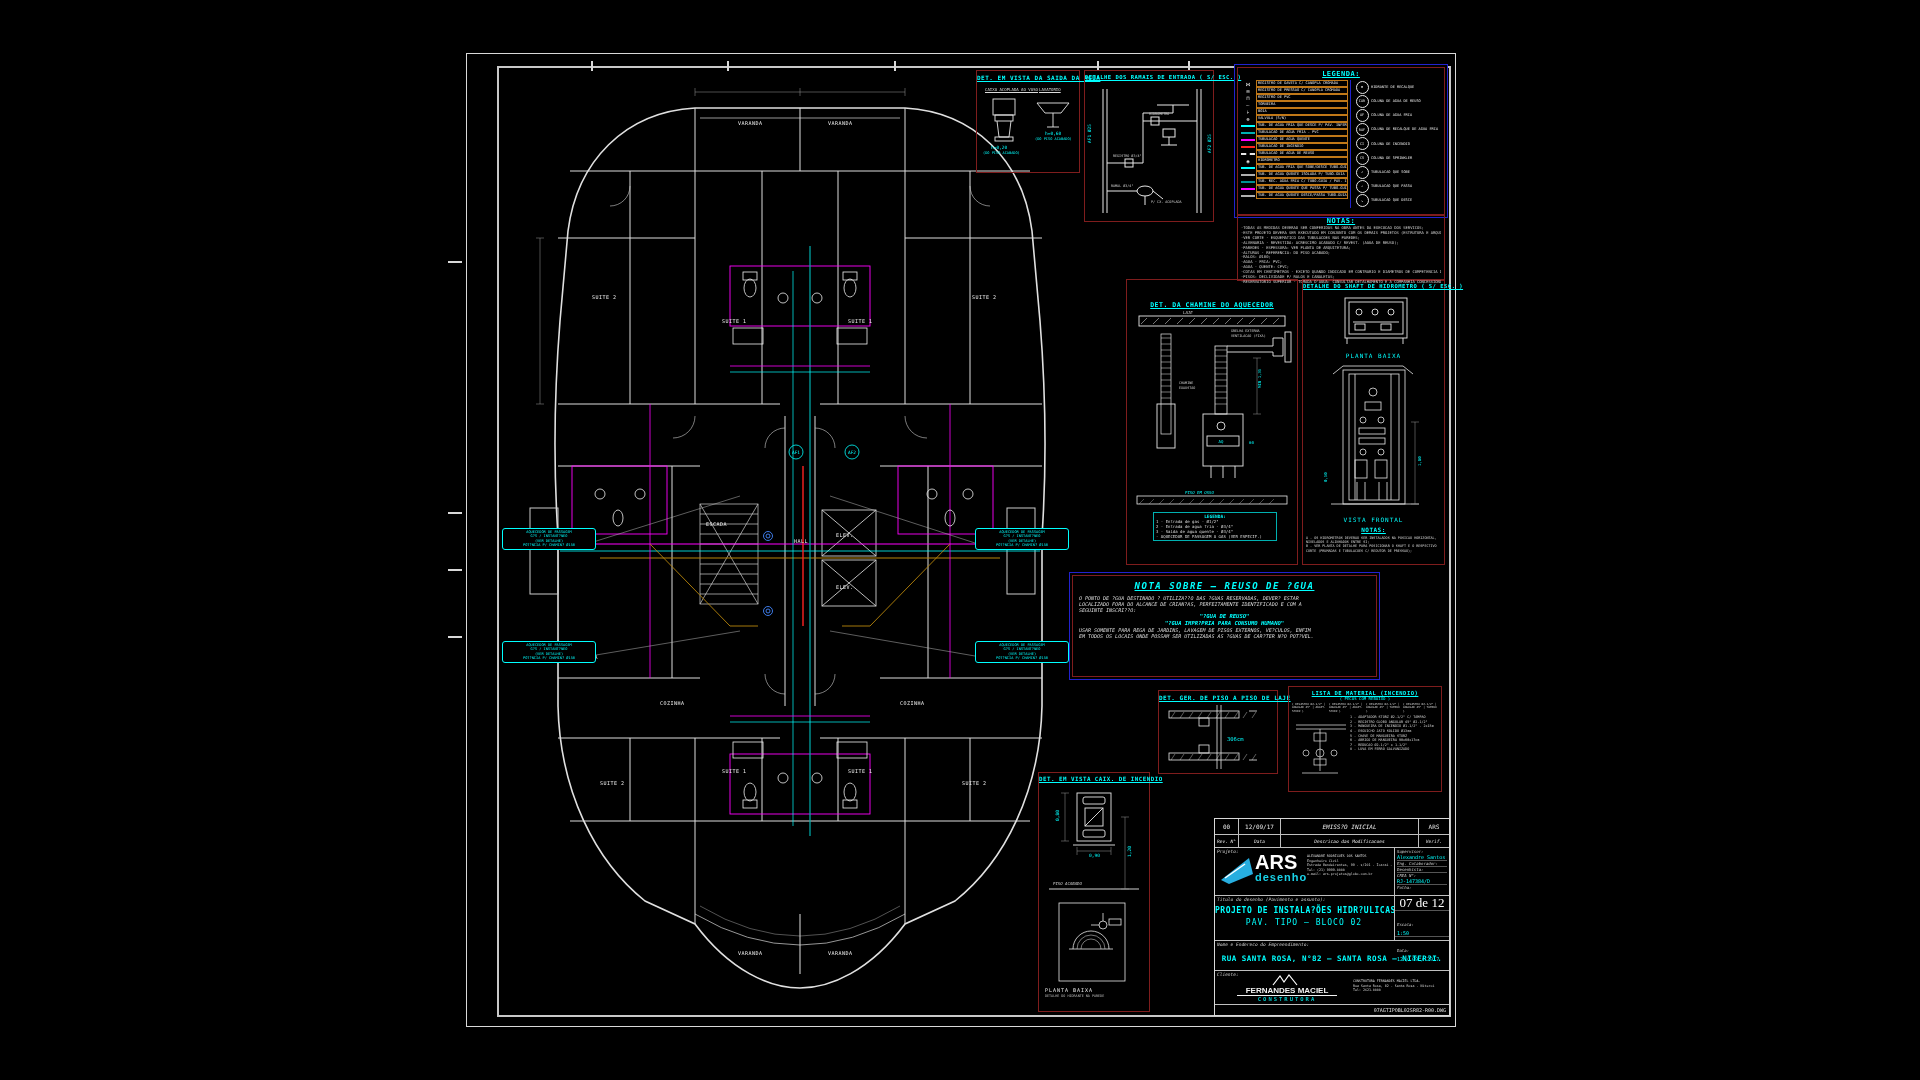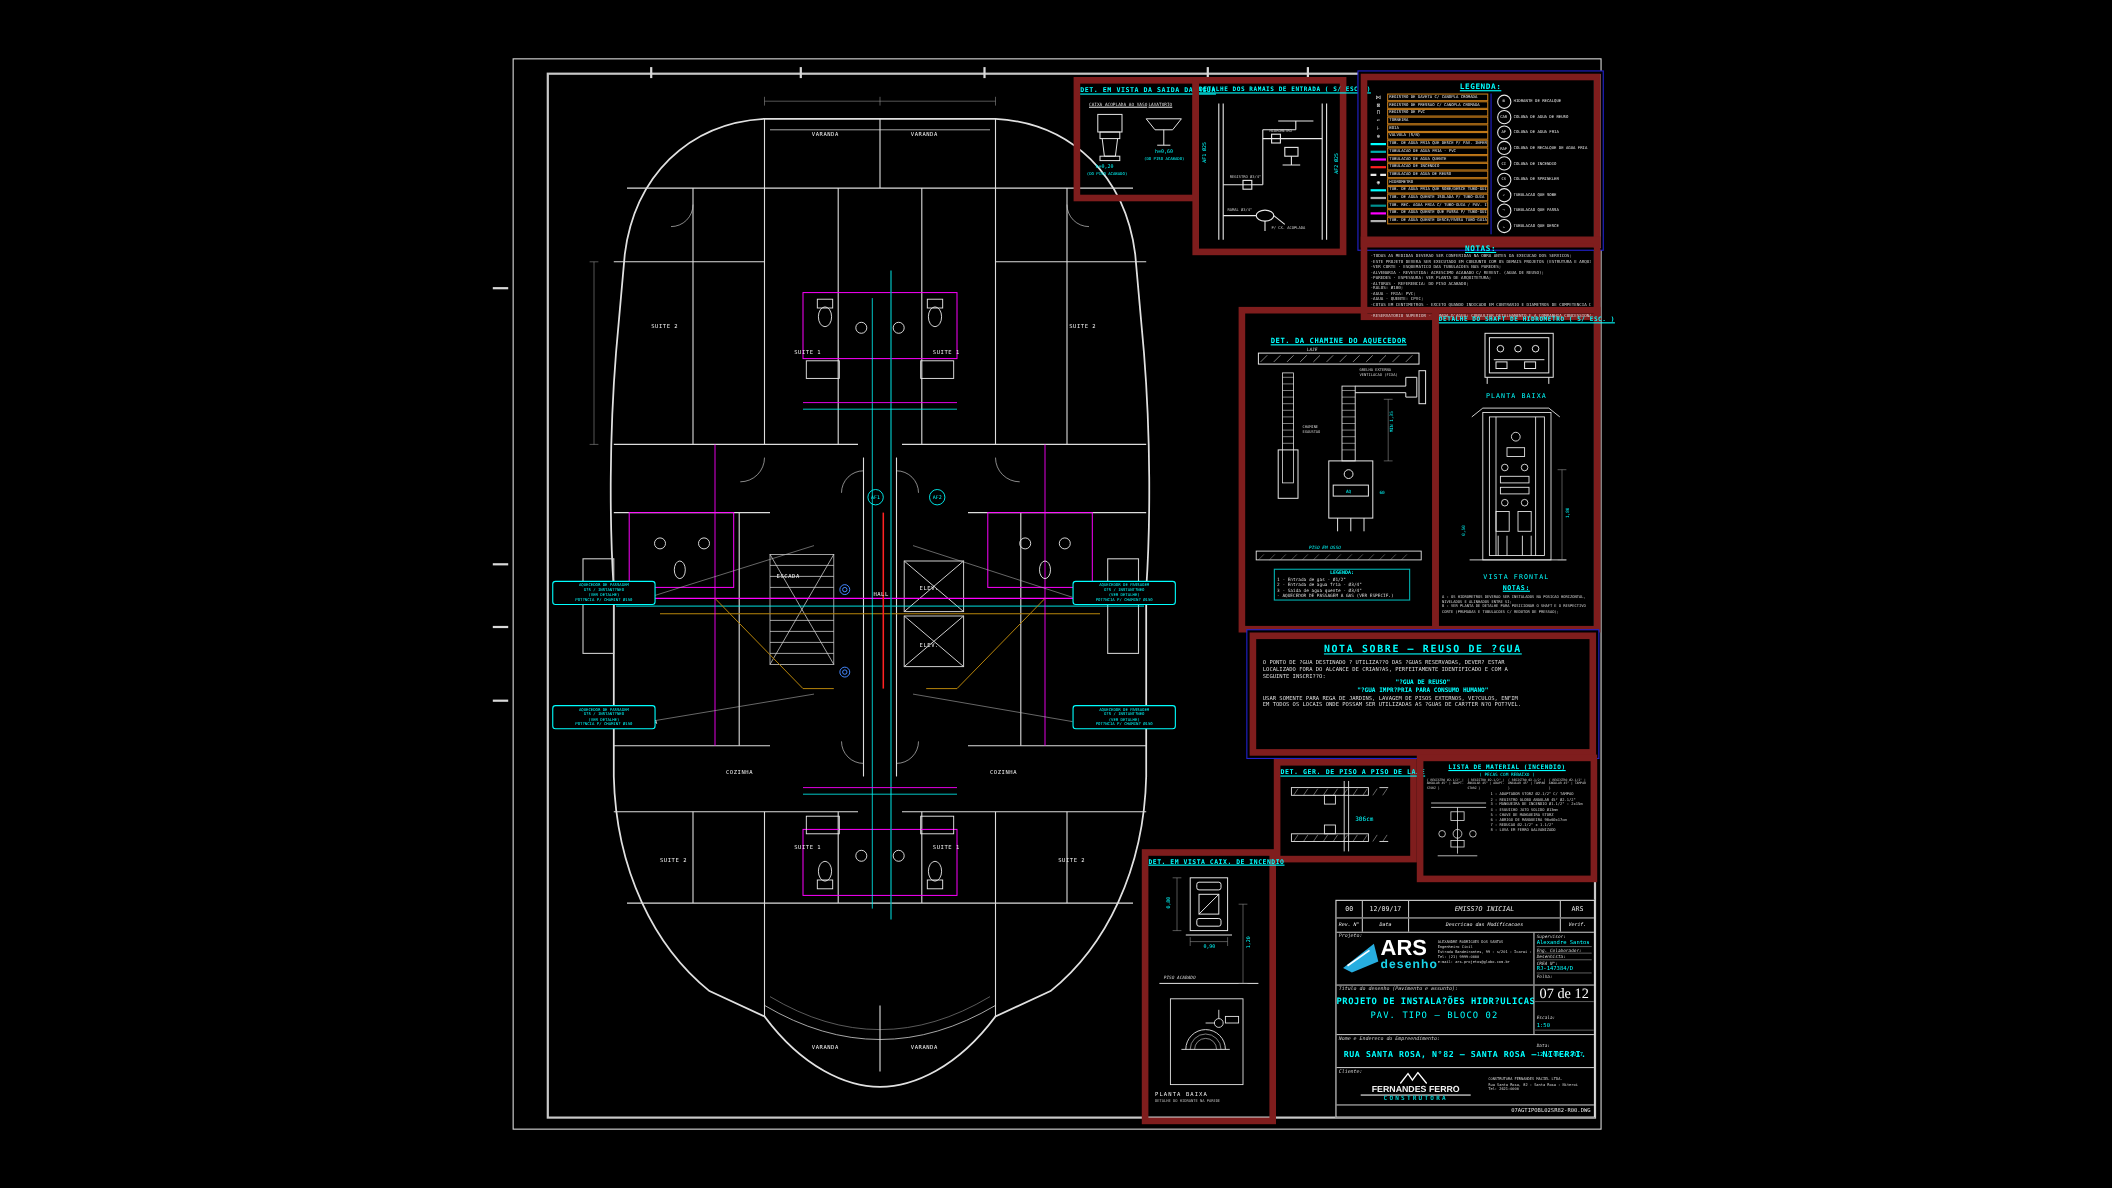--- a/index.html
+++ b/index.html
@@ -3,21 +3,21 @@
 <meta charset="utf-8">
 <style>
   html,body{margin:0;padding:0;background:#000;}
   #stage{position:relative;width:1920px;height:1080px;background:#000;overflow:hidden;
          font-family:"DejaVu Sans Mono",monospace;color:#e8e8e8;}
   .abs{position:absolute;}
   .frame{position:absolute;border:1px solid #d9d9d9;}
   .frame.inner{border-width:2px;border-color:#c8c8c8;}
   .tickv{position:absolute;width:2px;height:10px;background:#d9d9d9;}
   .tickh{position:absolute;width:14px;height:2px;background:#d9d9d9;}
-  .box{position:absolute;border:6px solid #7f1d1d;}
+  .box{position:absolute;border:1px solid #7f1d1d;}
   .box.dbl{box-shadow:0 0 0 2px #000,0 0 0 3px #2222cf;}
   .ctitle{color:#00ffff;font-weight:bold;text-decoration:underline;text-align:center;
           letter-spacing:.5px;white-space:nowrap;}
   .cy{color:#00ffff;}
   .tiny{font-size:4px;line-height:5px;color:#dcdcdc;}
   .t5{font-size:5px;line-height:6px;color:#dcdcdc;}
   .nowrap{white-space:nowrap;}
   
   .leg-row{display:flex;align-items:center;height:7px;margin:0 2px;}
   .leg-sym{width:16px;display:flex;align-items:center;justify-content:center;flex:none;}
@@ -668,21 +668,21 @@
   </svg>
   <div class="cy" style="position:absolute;left:0;right:0;top:236px;text-align:center;font-size:6px;letter-spacing:1px;">VISTA FRONTAL</div>
   <div class="ctitle" style="font-size:6px;margin-top:0;position:absolute;top:246px;left:0;right:0;">NOTAS:</div>
   <div style="position:absolute;top:256px;left:3px;right:3px;">
 
   <div style="font-size:3.4px;line-height:4.2px;color:#d8d8d8;">A - OS HIDROMETROS DEVERAO SER INSTALADOS NA POSICAO HORIZONTAL, NIVELADOS E ALINHADOS ENTRE SI;</div>
         <div style="font-size:3.4px;line-height:4.2px;color:#d8d8d8;">B - VER PLANTA DE DETALHE PARA POSICIONAR O SHAFT E O RESPECTIVO CORTE (PRUMADAS E TUBULACOES C/ REDUTOR DE PRESSAO);</div>
       </div>
 </div>
 
-<div class="box dbl" style="left:1136px;top:575px;width:303px;height:100px;">
+<div class="box dbl" style="left:1072px;top:575px;width:303px;height:100px;font-style:italic;">
   <div class="ctitle" style="font-size:9px;margin-top:5px;letter-spacing:1.5px;">NOTA SOBRE — REUSO DE ?GUA</div>
   <div style="padding:4px 6px 0;">
     <div class="t5 nowrap">O PONTO DE ?GUA DESTINADO ? UTILIZA??O DAS ?GUAS RESERVADAS, DEVER? ESTAR</div>
     <div class="t5 nowrap">LOCALIZADO FORA DO ALCANCE DE CRIAN?AS, PERFEITAMENTE IDENTIFICADO E COM A</div>
     <div class="t5 nowrap">SEGUINTE INSCRI??O:</div>
     <div class="cy nowrap" style="font-size:5.5px;font-weight:bold;text-align:center;line-height:7px;">"?GUA DE REUSO"</div>
     <div class="cy nowrap" style="font-size:5.5px;font-weight:bold;text-align:center;line-height:7px;">"?GUA IMPR?PRIA PARA CONSUMO HUMANO"</div>
     <div class="t5 nowrap">USAR SOMENTE PARA REGA DE JARDINS, LAVAGEM DE PISOS EXTERNOS, VE?CULOS, ENFIM</div>
     <div class="t5 nowrap">EM TODOS OS LOCAIS ONDE POSSAM SER UTILIZADAS AS ?GUAS DE CAR?TER N?O POT?VEL.</div>
   </div>
@@ -854,21 +854,21 @@
   <div class="tb-row" style="height:30px;">
     <div style="position:absolute;left:2px;top:1px;" class="lab">Nome e Endereco do Empreendimento:</div>
     <div class="cy nowrap" style="position:absolute;left:0;right:0;top:13px;text-align:center;font-size:7.5px;font-weight:bold;letter-spacing:.5px;">RUA SANTA ROSA, N°82 — SANTA ROSA — NITER?I.</div>
   </div>
 
   <div class="tb-row" style="height:34px;">
     <div style="position:absolute;left:2px;top:1px;" class="lab">Cliente:</div>
     <svg class="abs" style="left:56px;top:3px;" width="28" height="12">
       <polyline points="2,11 9,2 13,8 18,1 26,11" stroke="#ffffff" stroke-width="1.2" fill="none"></polyline>
     </svg>
-    <div style="position:absolute;left:22px;top:15px;width:100px;text-align:center;font-family:'Liberation Sans',sans-serif;font-size:8px;font-weight:bold;color:#f2f2f2;border-bottom:1px solid #f2f2f2;">FERNANDES FERRO</div>
+    <div style="position:absolute;left:22px;top:15px;width:100px;text-align:center;font-family:'Liberation Sans',sans-serif;font-size:8px;font-weight:bold;color:#f2f2f2;border-bottom:1px solid #f2f2f2;">FERNANDES MACIEL</div>
     <div style="position:absolute;left:22px;top:25px;width:100px;text-align:center;font-size:5.5px;letter-spacing:2px;color:#00c8c8;font-weight:bold;">CONSTRUTORA</div>
     <div style="position:absolute;left:138px;top:8px;width:92px;">
 
     <div style="font-size:3.3px;line-height:4.6px;color:#d8d8d8;white-space:nowrap;overflow:hidden;">CONSTRUTORA FERNANDES MACIEL LTDA.</div>
           <div style="font-size:3.3px;line-height:4.6px;color:#d8d8d8;white-space:nowrap;overflow:hidden;">Rua Santa Rosa, 82 - Santa Rosa - Niteroi</div>
           <div style="font-size:3.3px;line-height:4.6px;color:#d8d8d8;white-space:nowrap;overflow:hidden;">Tel: 2621-0000</div>
         </div>
   </div>
 
   <div class="tb-row" style="height:10px;border-bottom:none;">

